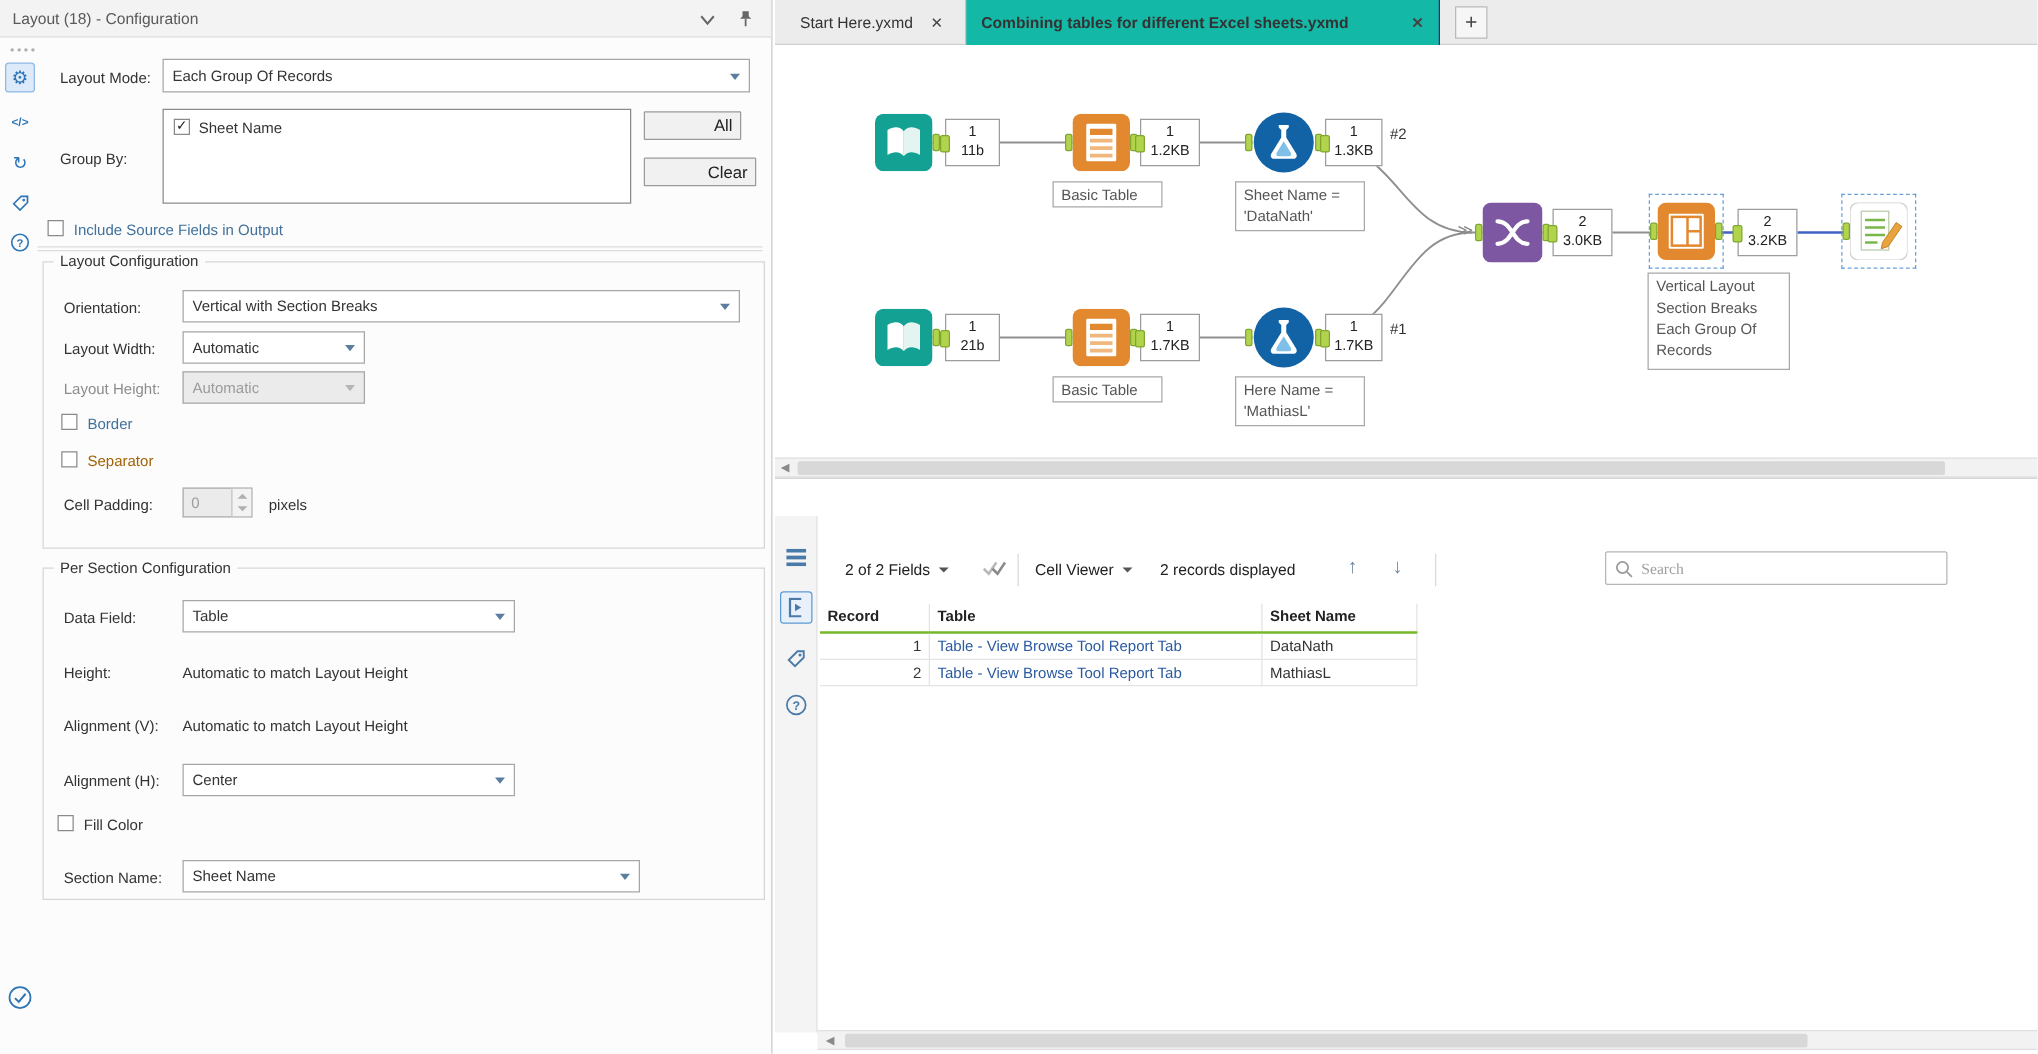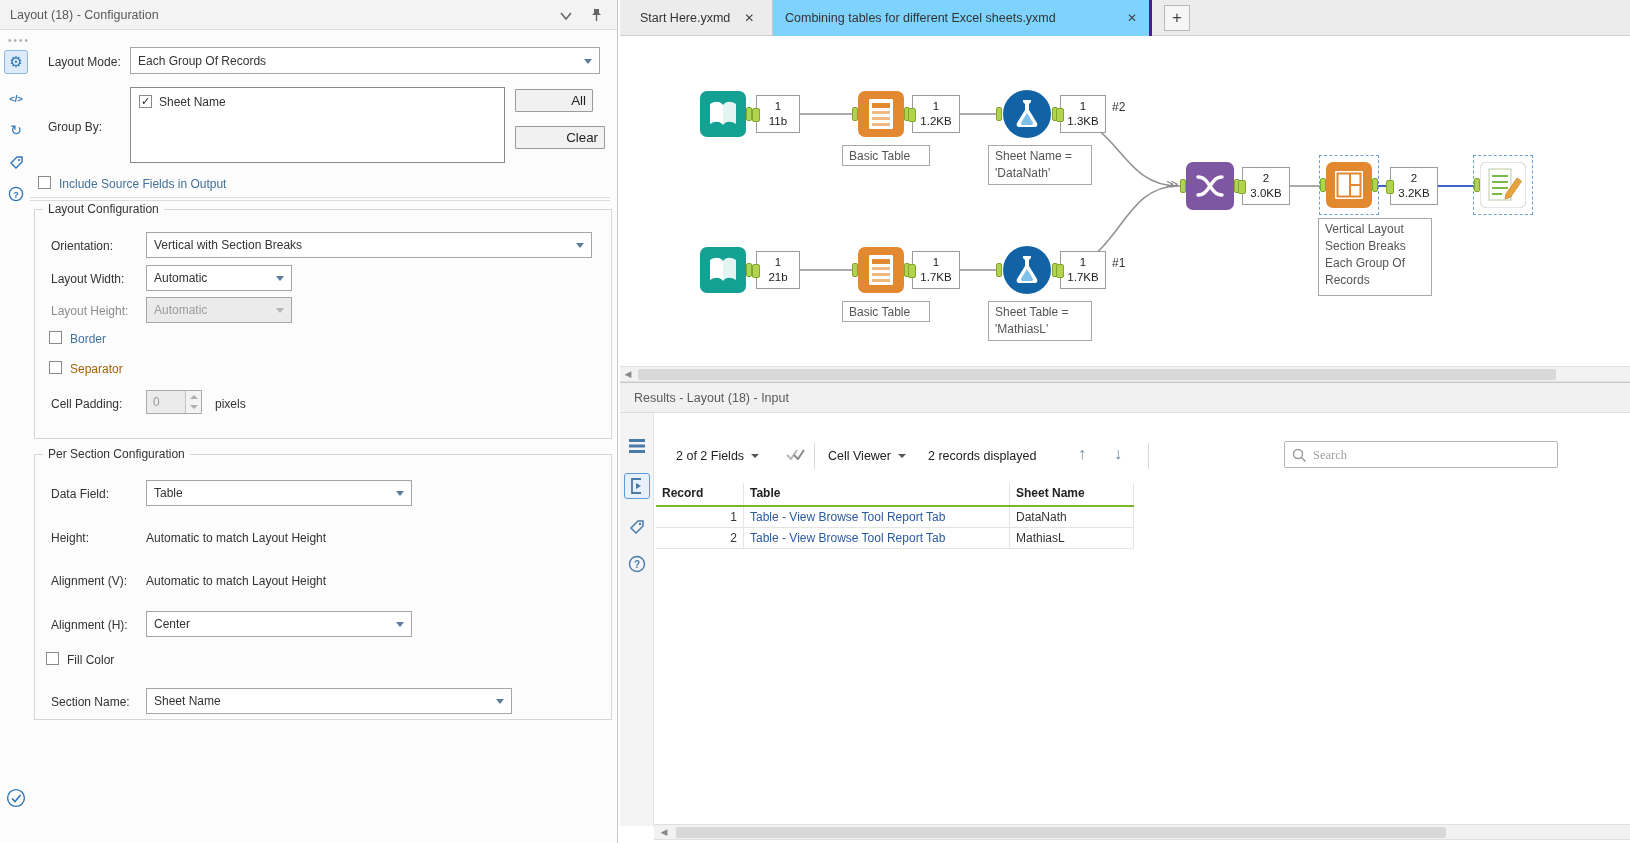--- a/index.html
+++ b/index.html
@@ -34,21 +34,21 @@
   .spinbtns{position:absolute;right:0;top:0;width:16px;height:100%;border-left:1px solid #c2c2c2;box-sizing:border-box;background:#f3f3f3}
   .spup,.spdn{position:absolute;left:4px;width:0;height:0;border-left:4px solid transparent;border-right:4px solid transparent}
   .spup{top:4px;border-bottom:4px solid #b0b0b0}
   .spdn{bottom:4px;border-top:4px solid #b0b0b0}
 
   
   #right{position:absolute;left:620px;top:0;width:1010px;height:843px;background:#fff}
   #tabbar{position:absolute;left:0;top:0;width:1010px;height:36px;background:#ececec;border-bottom:1px solid #cfcfcf;box-sizing:border-box}
   .tab{position:absolute;top:0;height:36px;box-sizing:border-box;display:flex;align-items:center;padding:0 12px;color:#333;font-size:12.5px}
   .tab .x{margin-left:14px;color:#444;font-size:12px}
-  .tab.active{background:#7dd3fc;border-left:1px solid #c6c6c6;border-right:3px solid #4c1d95;font-weight:normal}
+  .tab.active{background:#14b8a6;border-left:1px solid #c6c6c6;border-right:1px solid #4c1d95;font-weight:bold}
   .plusbtn{position:absolute;top:5px;width:26px;height:26px;border:1px solid #b9b9b9;background:#f6f6f6;box-sizing:border-box;text-align:center;line-height:23px;font-size:17px;color:#444}
 
   #canvas{position:absolute;left:0;top:36px;width:1010px;height:330px;background:#fff;overflow:hidden}
   #wires{position:absolute;left:0;top:0;z-index:1}
   .node{position:absolute;z-index:2}
   .node svg{display:block}
   .anchor{position:absolute;width:6px;height:14px;background:#b2d44d;border:1px solid #7fa62f;border-radius:2px;box-sizing:border-box;z-index:3}
   .countbox{position:absolute;z-index:2;background:#fff;border:1px solid #9c9c9c;box-sizing:border-box;text-align:center;font-size:11.5px;color:#222;padding-top:3px;line-height:15px}
   .countbox::before{content:"";position:absolute;left:-5px;top:50%;margin-top:-6px;width:6px;height:12px;background:#b2d44d;border:1px solid #7fa62f;border-radius:2px}
   .caption{position:absolute;z-index:2;background:#fff;border:1px solid #a8a8a8;box-sizing:border-box;color:#555;padding:2px 6px;line-height:17px;font-size:12px}
@@ -316,21 +316,21 @@
             <path d="M19.5 33l5.5-9 5.5 9c1 1.8.4 3-1.5 3h-8c-1.9 0-2.5-1.2-1.5-3z" fill="#7fc0e8"></path>
           </svg>
         <span class="anchor" style="left:-6px;top:18px"></span>
         <span class="anchor" style="right:-6px;top:18px"></span>
       </div>
       <div class="countbox" style="left:440px;top:215px;width:46px;height:38px">
         <div>1</div>
           <div>1.7KB</div>
       </div>
       <div class="node-tag" style="left:492px;top:220px">#1</div>
-      <div class="caption" style="left:368px;top:265px;width:104px;height:40px">Sheet Table = 'MathiasL'</div>
+      <div class="caption" style="left:368px;top:265px;width:104px;height:40px">Here Name = 'MathiasL'</div>
 
       <div class="merge-mark" style="left:546px;top:141px">≫</div>
       <div class="node" style="left:566px;top:126px;width:48px;height:48px">
         <svg width="48" height="48" viewBox="0 0 48 48">
             <rect width="48" height="48" rx="7" fill="#7e57a2"></rect>
             <path d="M12 15c12 0 12 18 24 18M12 33c12 0 12-18 24-18" stroke="#fff" stroke-width="3.4" fill="none" stroke-linecap="round"></path>
           </svg>
         <span class="anchor" style="left:-6px;top:17px"></span>
         <span class="anchor" style="right:-6px;top:17px"></span>
       </div>
@@ -371,23 +371,20 @@
         <span class="anchor" style="left:-6px;top:16px"></span>
       </div>
     </div>
 
     <div class="hscroll" style="top:366px">
       <div class="scroll-btn" style="left:0">◀</div>
       <div class="scroll-thumb" style="left:18px;width:918px"></div>
     </div>
 
     <div id="results">
-      <div class="res-header">
-        <div class="res-title">Results - Layout (18) - Input</div>
-      </div>
       <div class="grip-dots" style="left:8px;top:38px">•••••</div>
       <div class="res-strip"></div>
       <div class="res-ico" style="left:6px;top:52px;width:22px;height:22px">
         <svg width="16" height="14">
             <rect y="0" width="16" height="3" fill="#4a7aa8"></rect>
             <rect y="5.5" width="16" height="3" fill="#4a7aa8"></rect>
             <rect y="11" width="16" height="3" fill="#4a7aa8"></rect>
           </svg>
       </div>
       <div class="res-ico sel" style="left:4px;top:90px;width:26px;height:26px">

